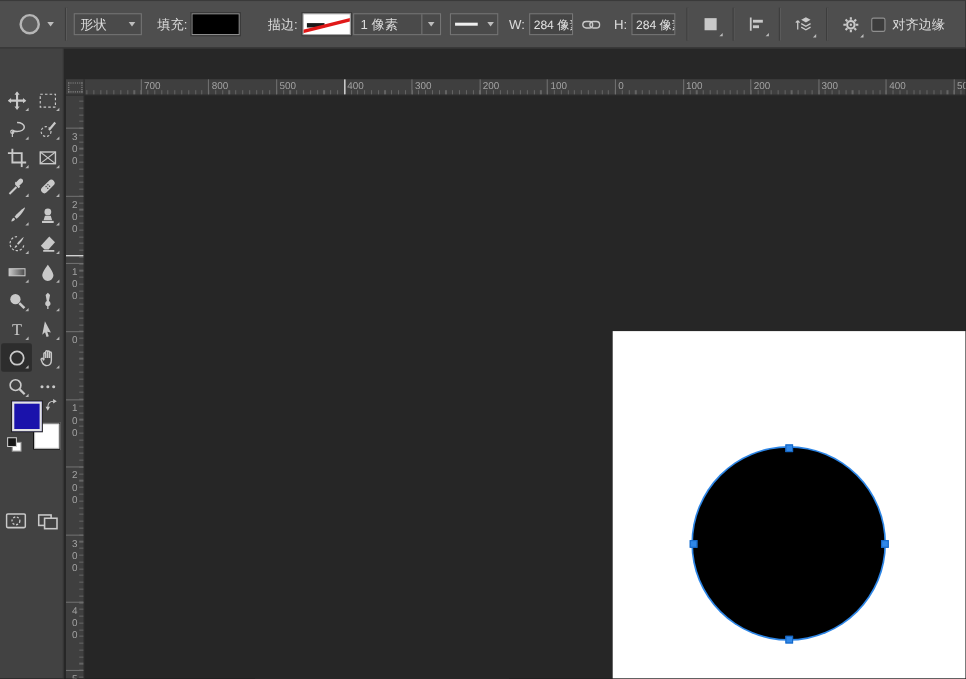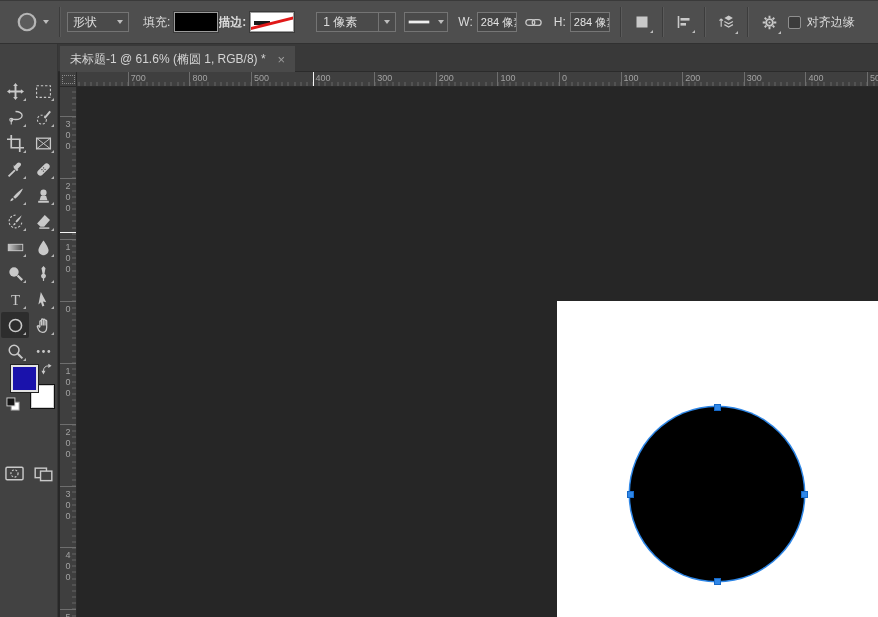--- a/index.html
+++ b/index.html
@@ -92,27 +92,27 @@
     <div class="ob-sep"></div>
 
     <div class="select-box" style="width:62px;">
       <span>形状</span>
       <span class="chev"></span>
     </div>
 
     <span class="ob-label" style="margin-left:14px;">填充:</span>
     <div class="swatch" style="background:#000;"></div>
 
-    <span class="ob-label" style="margin-left:0;font-weight:bold;">描边:</span>
+    <span class="ob-label" style="margin-left:25px;">描边:</span>
     <div class="swatch none">
       <div class="bar"></div>
       <div class="slash"></div>
     </div>
 
-    <div class="combo" style="width:80px;margin-left:22px;">
+    <div class="combo" style="width:80px;margin-left:2px;">
       <span class="val" style="flex:1;">1 像素</span>
       <span class="dd">
           <span class="chev"></span>
         </span>
     </div>
 
     <div class="combo" style="width:44px;margin-left:8px;">
       <span class="val" style="flex:1;padding:2px 3px;">
           <svg viewBox="0 0 16 16" width="22" height="22">
             <rect x="0.5" y="7" width="15" height="2" fill="#efefef"></rect>
@@ -418,26 +418,20 @@
         </span>
       <span class="icon">
           <svg viewBox="0 0 16 16" width="19" height="19">
             <rect x="1" y="3.5" width="9.5" height="8" fill="none" stroke="currentColor" stroke-width="1.2"></rect>
             <rect x="5.5" y="6" width="9.5" height="8" fill="#424242" stroke="currentColor" stroke-width="1.2"></rect>
           </svg>
         </span>
     </div>
   </div>
 
-  <div class="tab-strip">
-    <div class="tab">
-      <span>未标题-1 @ 61.6% (椭圆 1, RGB/8) *</span>
-      <span class="close">×</span>
-    </div>
-  </div>
 
   <div class="ruler-corner">
       <div class="dots"></div>
     </div>
   <div class="hruler" id="hruler">
       <div class="minor"></div>
       <div class="major" style="left: 50.8px;"></div>
       <span class="lab" style="left: 53.8px;">700</span>
       <div class="major" style="left: 112.4px;"></div>
       <span class="lab" style="left: 115.4px;">800</span>

